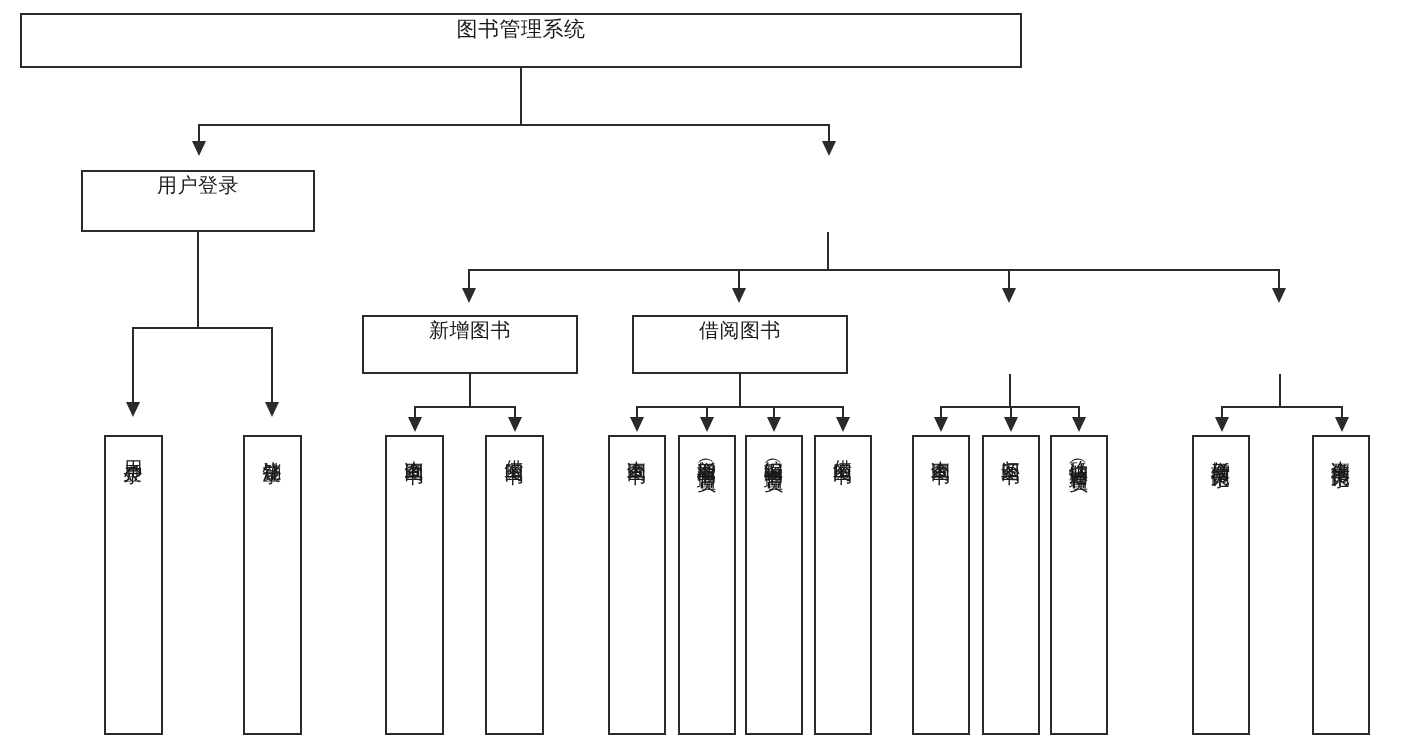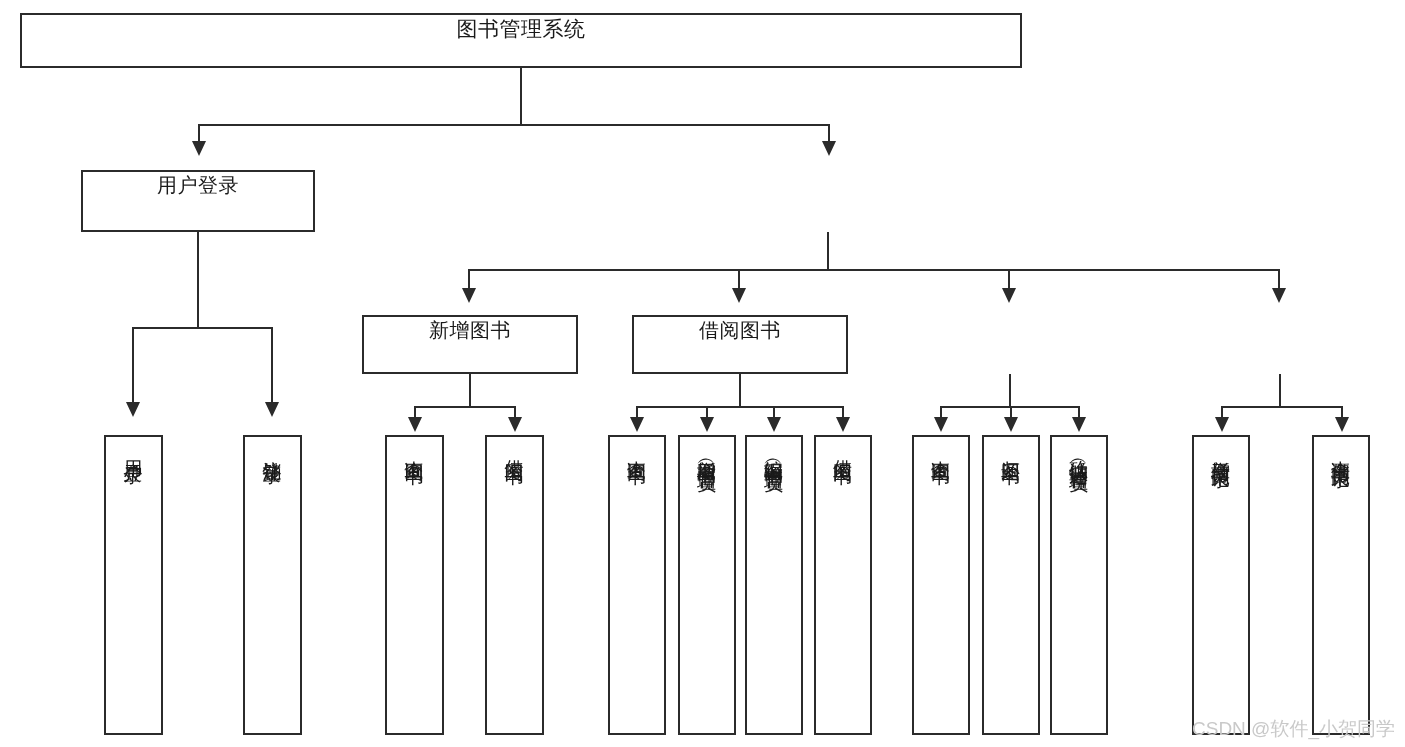--- a/index.html
+++ b/index.html
@@ -194,15 +194,14 @@
     <span class="label-v">确认归还（管理员）</span>
   </div>
 
   <div class="node leaf" style="left:1192px; top:435px; width:58px; height:300px;">
     <span class="label-v">新增借阅记录</span>
   </div>
   <div class="node leaf" style="left:1312px; top:435px; width:58px; height:300px;">
     <span class="label-v">查询借阅记录</span>
   </div>
 
-  <div id="watermark" style="left:1192px; top:716px;">CSDN @软件_小贺同学</div>
 
 </div>
 
 </body></html>

